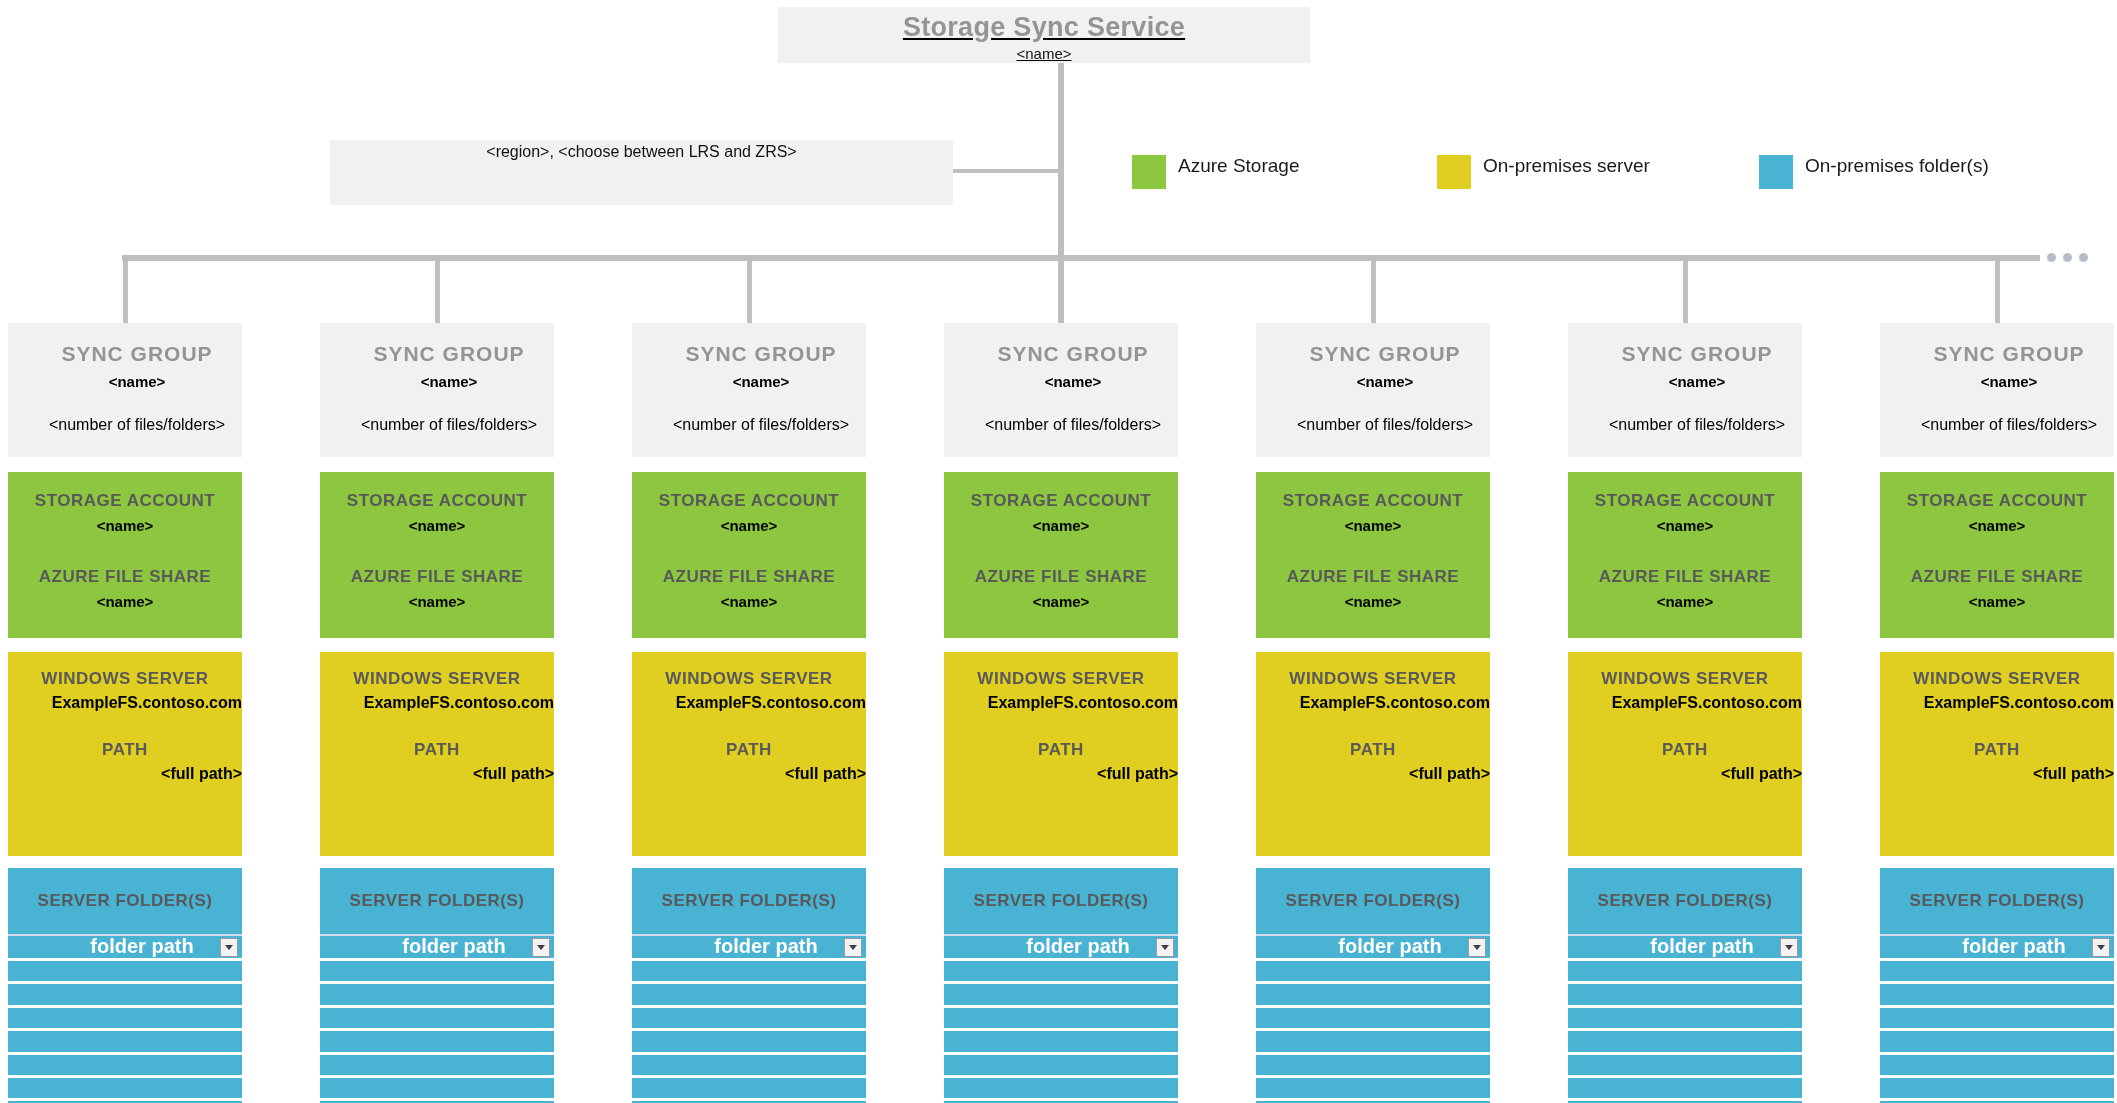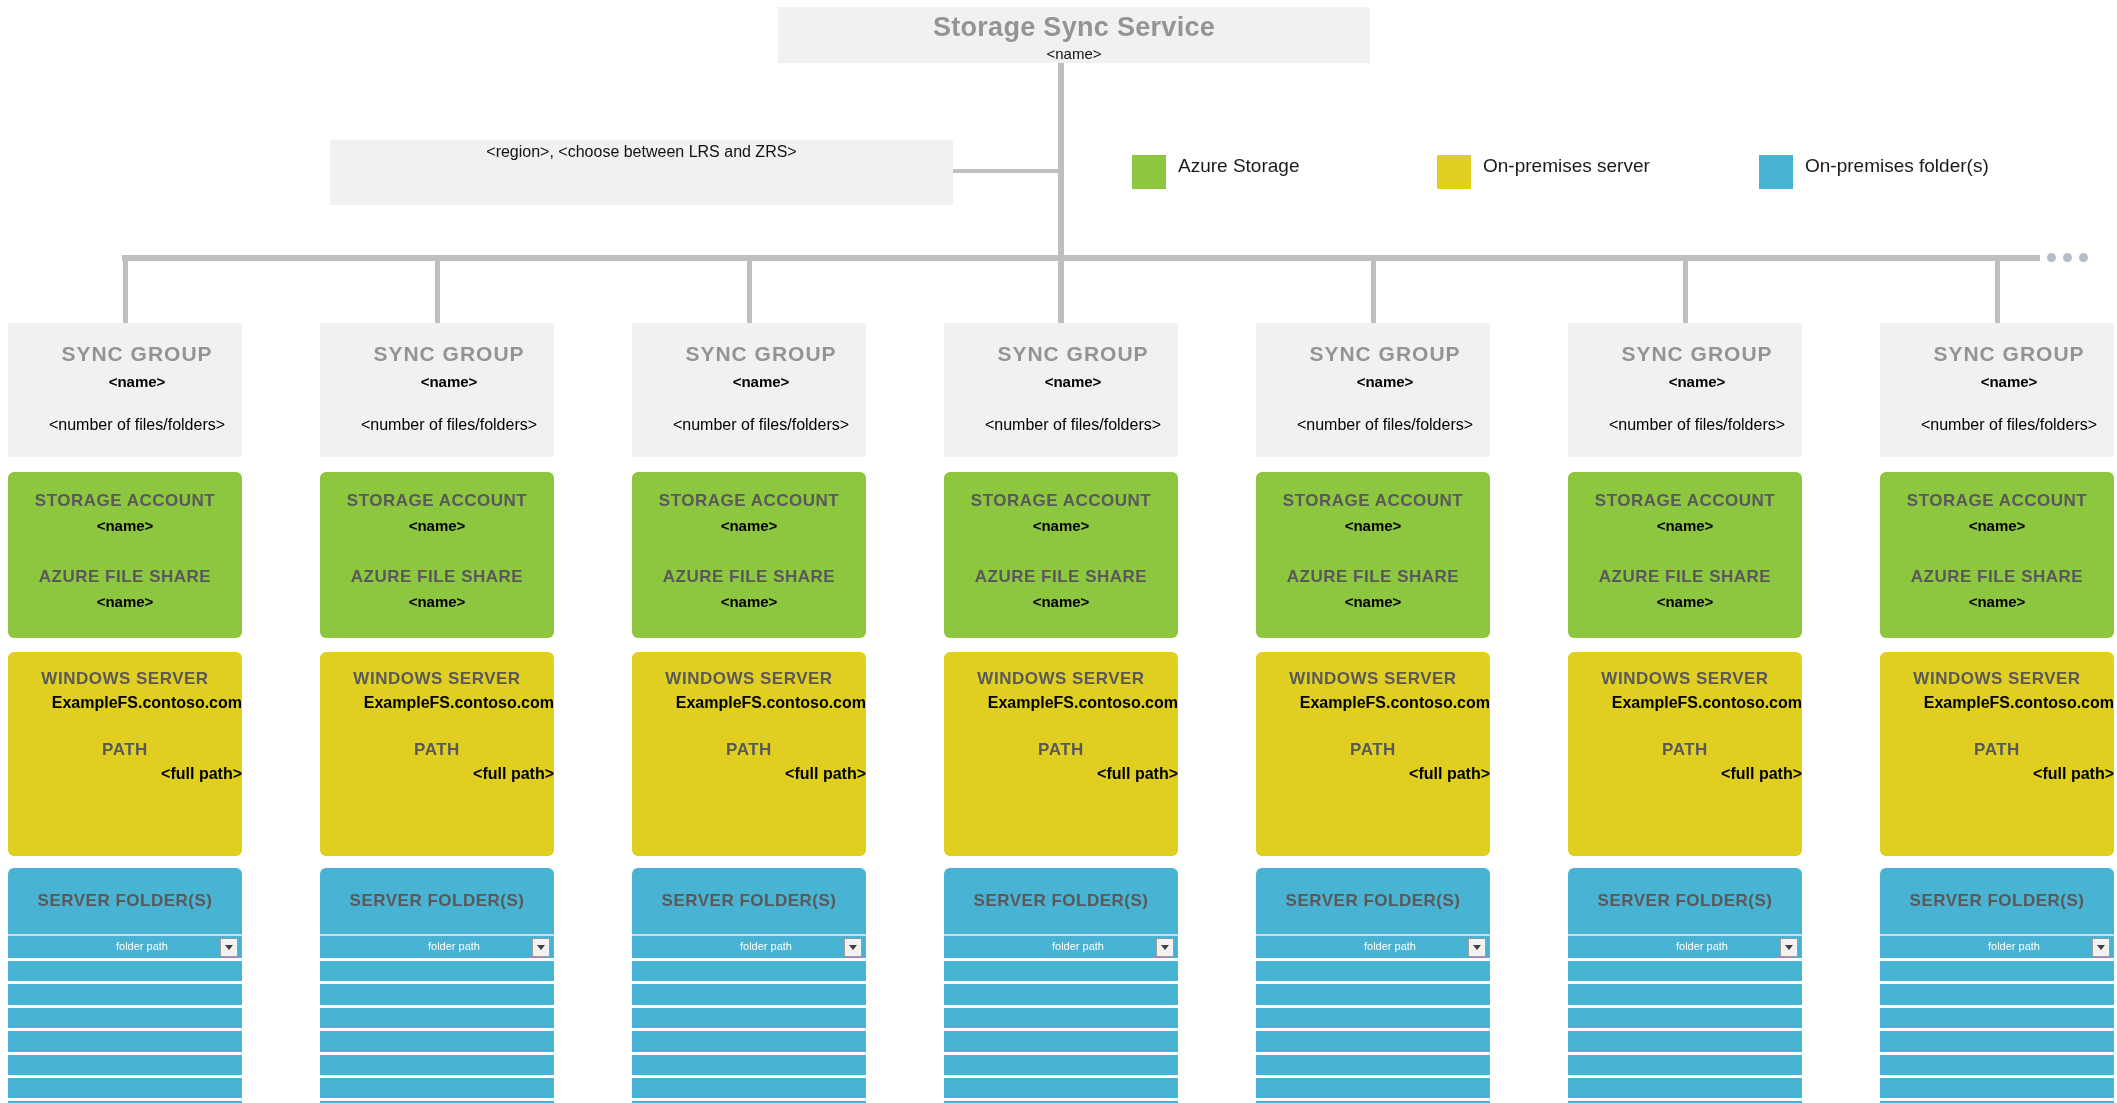--- a/index.html
+++ b/index.html
@@ -10,21 +10,21 @@
     --heading-gray:#949494;
     --label-gray:#595959;
     --connector:#BFBFBF;
   }
   html,body{margin:0;padding:0;background:#fff;}
   body{font-family:"Liberation Sans", sans-serif; color:#000;}
   #canvas{position:relative;width:2117px;height:1103px;background:#fff;overflow:hidden;}
 
   
   .panel{position:absolute;background:var(--panel);text-align:center;}
-  #service-box{left:778px;top:7px;width:592px;height:56px;}
+  #service-box{left:778px;top:7px;width:532px;height:56px;text-decoration:underline;}
   #service-box .big{padding-top:5px;font-size:27px;font-weight:bold;color:var(--heading-gray);letter-spacing:0.3px;}
   #service-box .sub{margin-top:2px;font-size:15px;color:#111;}
   #region-box{left:330px;top:140px;width:623px;height:65px;}
   #region-box .big{padding-top:7px;font-size:25px;font-weight:bold;color:var(--heading-gray);}
   #region-box .sub{margin-top:3px;font-size:16px;color:#111;}
 
   
   .line{position:absolute;background:var(--connector);}
   #main-vertical{left:1058px;top:63px;width:6px;height:260px;}
   #bus{left:122px;top:255px;width:1918px;height:6px;}
@@ -39,37 +39,37 @@
   .legend-item .lab{font-size:19px;color:#1a1a1a;white-space:nowrap;}
   #legend-0{left:1132px;} #legend-1{left:1437px;} #legend-2{left:1759px;}
 
   
   .column{position:absolute;top:323px;width:234px;}
   .col-header{height:134px;background:var(--panel);text-align:center;box-sizing:border-box;padding-top:19px;padding-left:24px;}
   .col-header .t{font-size:21px;font-weight:bold;color:var(--heading-gray);letter-spacing:1px;}
   .col-header .n{margin-top:7px;font-size:15px;font-weight:bold;}
   .col-header .c{margin-top:26px;font-size:16px;}
 
-  .box{box-sizing:border-box;text-align:center;border-radius:6px;}
+  .box{box-sizing:border-box;text-align:center;}
   .box .lbl{font-size:17px;font-weight:bold;color:var(--label-gray);letter-spacing:0.5px;}
   .box .val{font-size:15px;font-weight:bold;color:#000;}
   .box .val2{font-size:16px;font-weight:bold;color:#000;}
 
   .box.green{margin-top:15px;height:166px;background:var(--green);padding-top:19px;}
   .box.green .val{margin-top:6px;}
   .box.green .lbl+ .val + .lbl{margin-top:33px;}
   .box.yellow{margin-top:14px;height:204px;background:var(--yellow);padding-top:17px;}
   .box.yellow .val2{margin-top:5px;text-align:right;}
   .box.yellow .lbl.path{margin-top:28px;}
   .box.blue{margin-top:12px;height:242px;background:var(--blue);padding:0;}
 
   .folders-title{height:66px;display:flex;align-items:center;justify-content:center;
     font-size:17px;font-weight:bold;color:var(--label-gray);letter-spacing:0.5px;}
   .folder-path-row{position:relative;height:24px;box-sizing:border-box;border-top:2px solid #D5D7EA;
-    line-height:21px;font-size:11px;font-weight:normal;color:#fff;text-align:center;padding-left:34px;}
+    line-height:21px;font-size:20px;font-weight:bold;color:#fff;text-align:center;padding-left:34px;}
   .dd-btn{position:absolute;right:4px;top:2px;width:18px;height:19px;background:#F2F2F2;
     border:1px solid #9B9B9B;box-sizing:border-box;display:flex;align-items:center;justify-content:center;cursor:pointer;}
   .dd-arrow{width:0;height:0;border-left:4px solid transparent;border-right:4px solid transparent;border-top:5px solid #3F3F3F;}
   .folder-row{height:23.4px;box-sizing:border-box;border-top:3px solid #fff;background:var(--blue);}
 </style>
 </head>
 <body>
 
 <div id="canvas">
 

